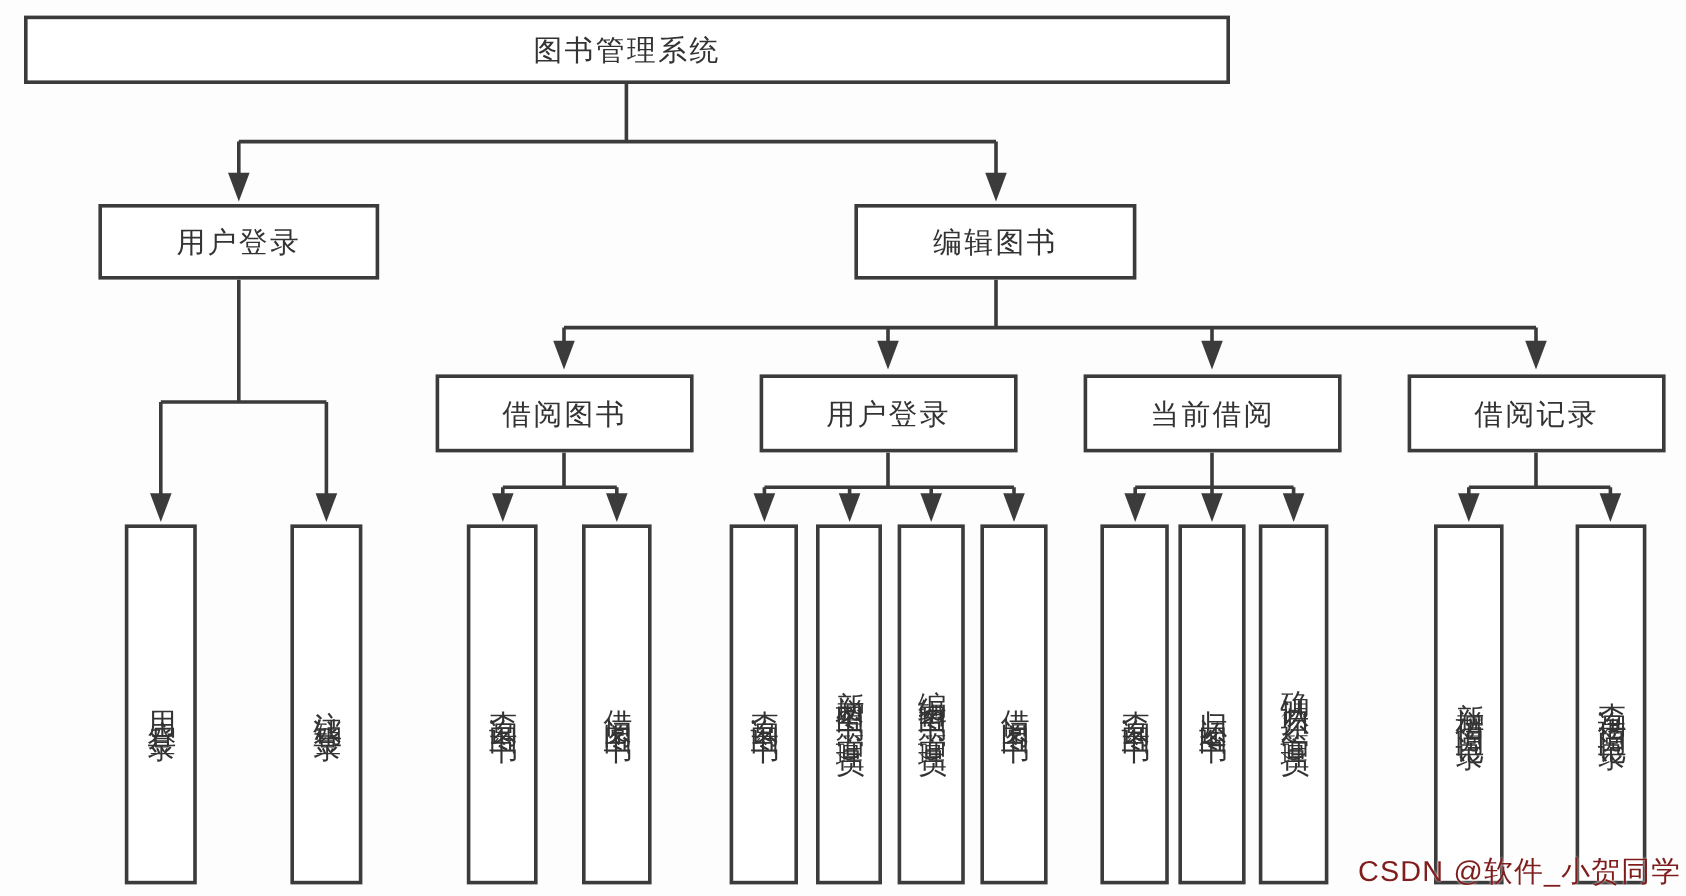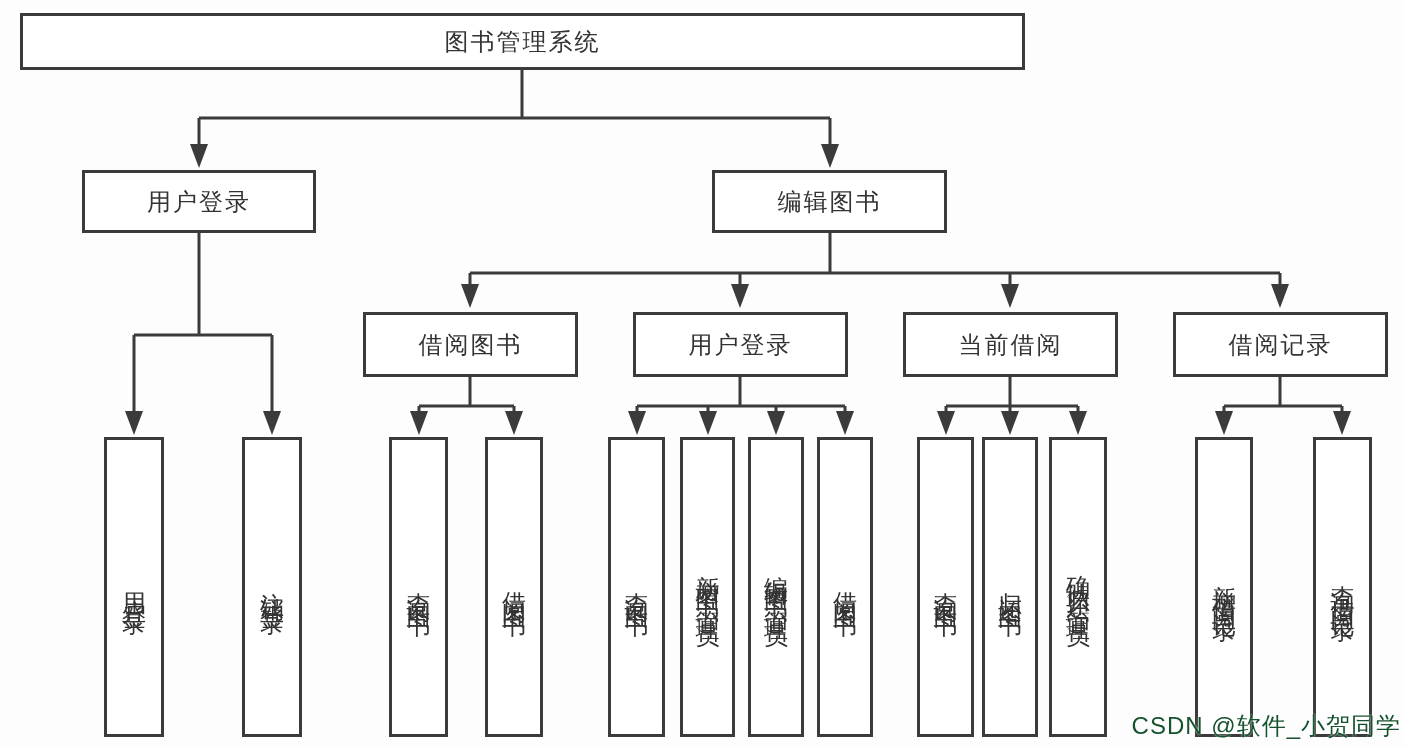--- a/index.html
+++ b/index.html
@@ -19,21 +19,21 @@
     font-size:24px;color:#333333;letter-spacing:2px;white-space:nowrap;
   }
   .leaf{height:300px;top:437px;}
   .v-label{
     writing-mode:vertical-rl;text-orientation:mixed;
     font-size:24px;color:#333333;letter-spacing:7px;line-height:1;
     white-space:nowrap;
   }
   .watermark{
     position:absolute;right:4px;bottom:5px;z-index:6;
-    font-size:24px;color:#14532d;letter-spacing:1px;
+    font-size:24px;color:#7f1d1d;letter-spacing:1px;
     text-shadow:0 0 2px #ffffff;
   }
 </style>
 </head>
 <body>
 
 <div id="stage">
 
   <svg class="connectors" width="1405" height="747" viewBox="0 0 1405 747">
 

